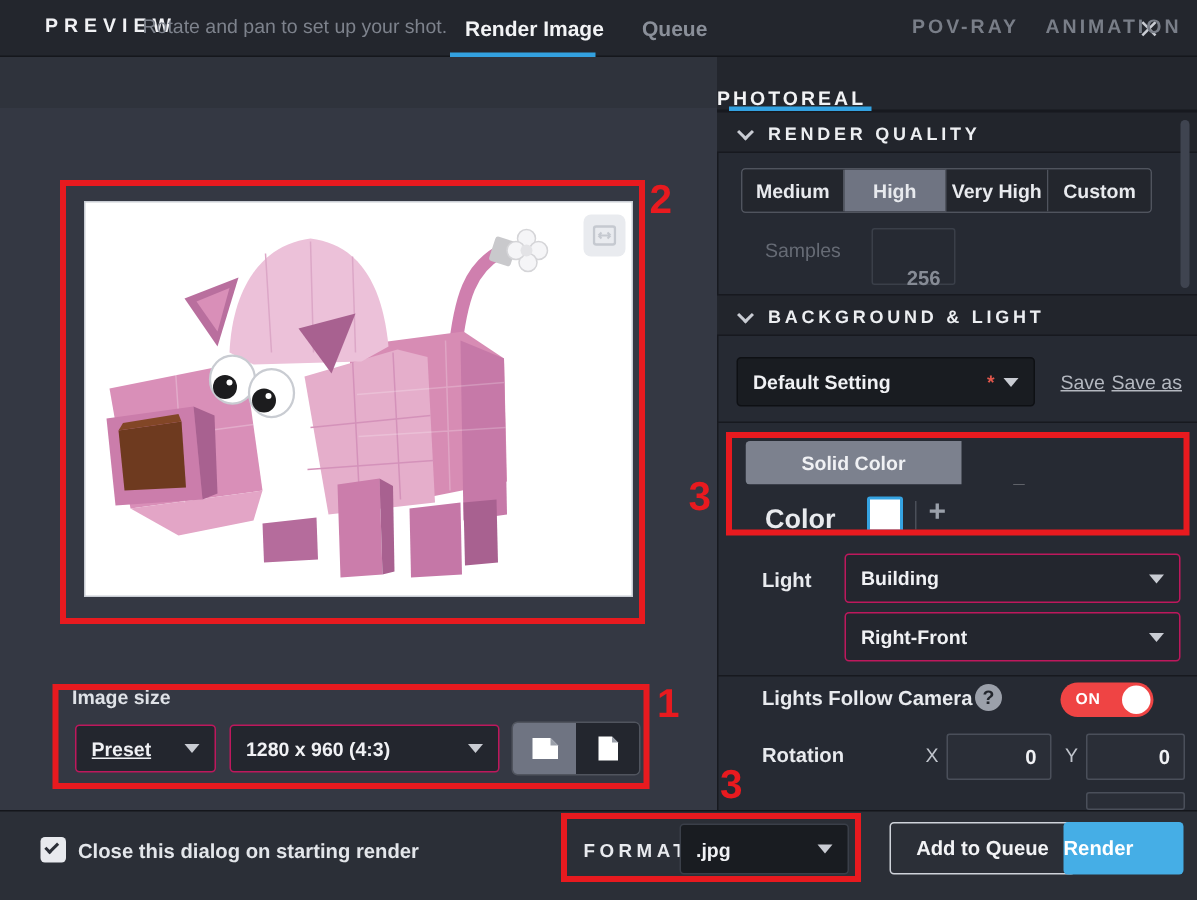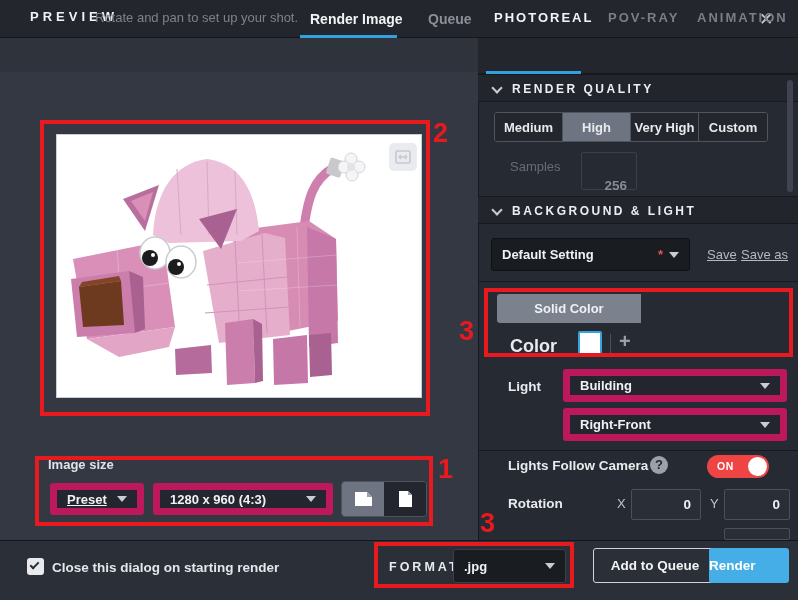--- a/index.html
+++ b/index.html
@@ -21,21 +21,21 @@
   
   #preview-header { left:0; top:38px; width:478px; height:34px; background:#2f333c; }
   #preview-title { left:30px; top:9px; font-size:13px; font-weight:bold; letter-spacing:4px; color:#f0f1f4; }
   #preview-sub { left:95px; top:10px; font-size:13px; color:#7d828c; }
   #left-panel { left:0; top:72px; width:478px; height:468px; background:#343843; }
   #canvas { left:56px; top:134px; width:366px; height:264px; background:#ffffff; border:1px solid #c9cdd4; cursor:grab; }
   #ratio-btn { left:388px; top:142px; width:28px; height:28px; background:#e9ebef; border-radius:5px; display:flex; align-items:center; justify-content:center; cursor:pointer; }
 
   
   #imgsize-label { left:48px; top:457px; font-size:13px; font-weight:bold; color:#dfe2e7; }
-  .dd { background:#23262e; border:7px solid #be185d; border-radius:3px; color:#f0f1f4; font-size:13px; font-weight:bold; display:flex; align-items:center; padding:0 10px; cursor:pointer; }
+  .dd { background:#23262e; border:1px solid #be185d; border-radius:3px; color:#f0f1f4; font-size:13px; font-weight:bold; display:flex; align-items:center; padding:0 10px; cursor:pointer; }
   .dd .dd-val { flex:1; white-space:nowrap; overflow:hidden; }
   .caret { width:0; height:0; border-left:5px solid transparent; border-right:5px solid transparent; border-top:6px solid #c9ccd3; flex:none; margin-left:6px; }
   #preset-dd { left:50px; top:483px; width:94px; height:32px;text-decoration:underline; }
   #res-dd { left:153px; top:483px; width:180px; height:32px; }
   #orient-group { left:341px; top:481px; width:86px; height:36px; border:1px solid #50545e; border-radius:4px; display:flex; overflow:hidden; }
   .orient-seg { width:43px; height:100%; display:flex; align-items:center; justify-content:center; background:#23262e; cursor:pointer; }
   .orient-seg.sel { background:#6f7482; }
 
   
   #right-panel { left:478px; top:38px; width:320px; height:502px; background:#262a33; border-left:1px solid #17191f; overflow:hidden; }
@@ -205,21 +205,21 @@
     <div class="orient-seg">
       <svg width="15" height="18" viewBox="0 0 15 18">
         <path d="M1,1 h9 l4,4 v12 h-13 z" fill="#ffffff"></path>
         <path d="M10,1 l4,4 h-4 z" fill="#9a9fa9"></path>
       </svg>
     </div>
   </div>
 
   <div class="abs" id="right-panel"></div>
   <div class="abs" id="rtabs"></div>
-  <div class="rtab active" style="left:494px;">PHOTOREAL</div>
+  <div class="rtab active" style="left:478px;margin-top:48px;">PHOTOREAL</div>
   <div class="rtab" style="left:608px;">POV-RAY</div>
   <div class="rtab" style="left:697px;">ANIMATION</div>
   <div class="abs" id="rtab-underline"></div>
 
   <div class="abs sec-header" style="top:74px;">
     <span class="chev"></span>
     <span class="sec-title">RENDER QUALITY</span>
   </div>
   <div class="abs" id="quality-group">
     <div class="q-seg">Medium</div>

